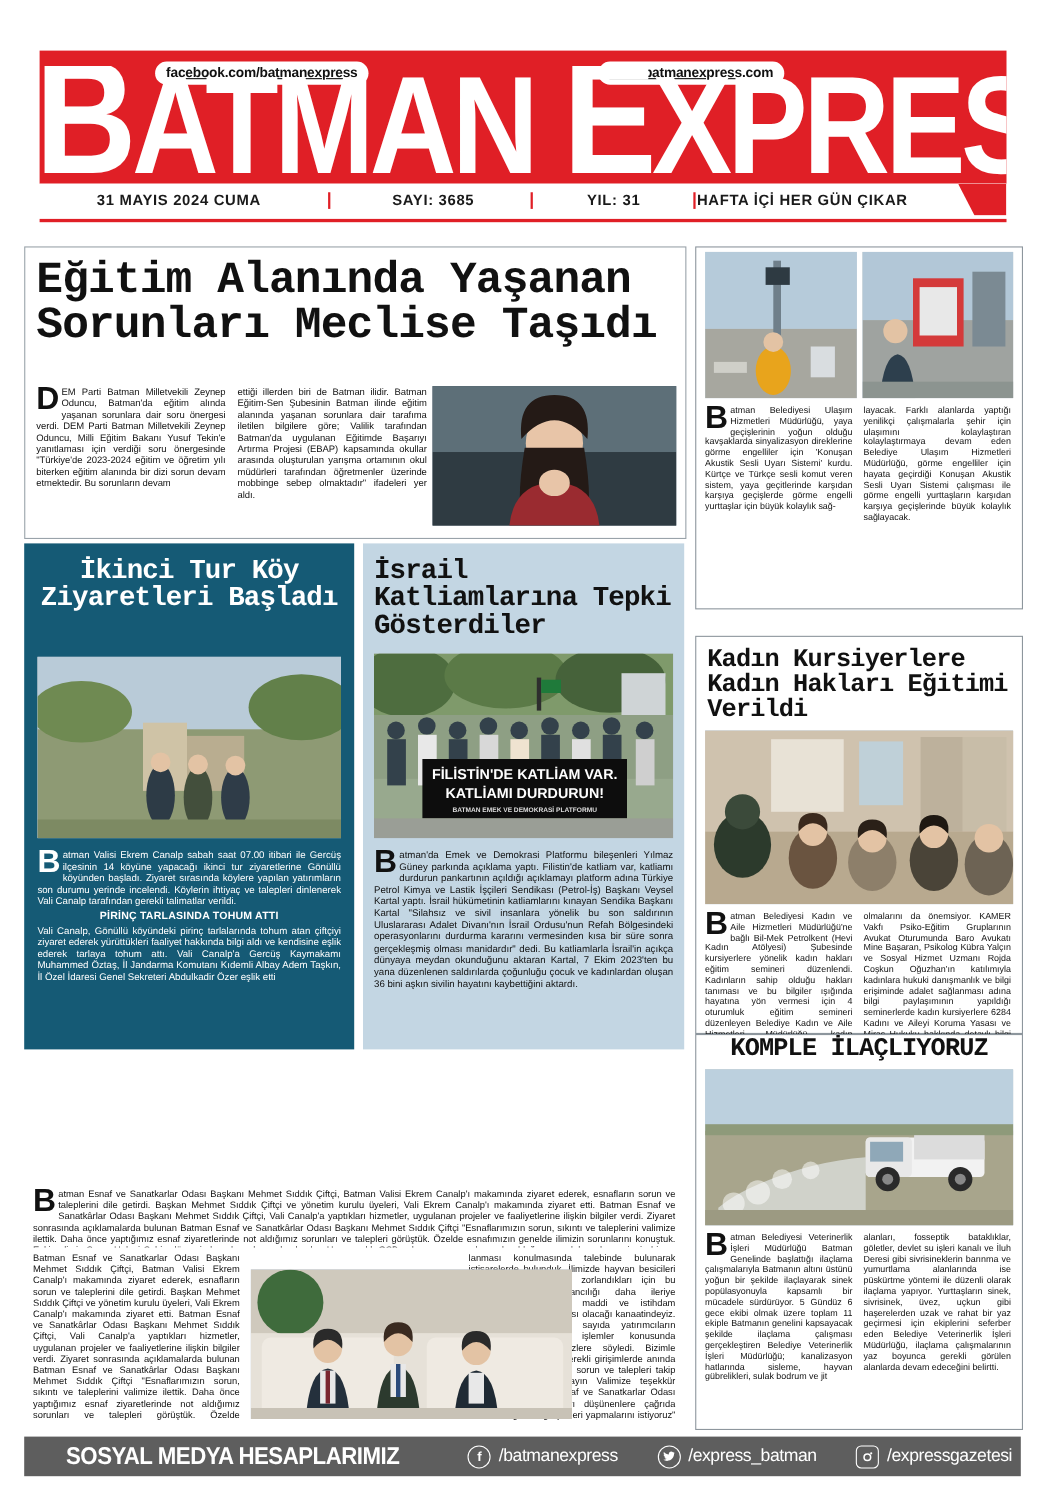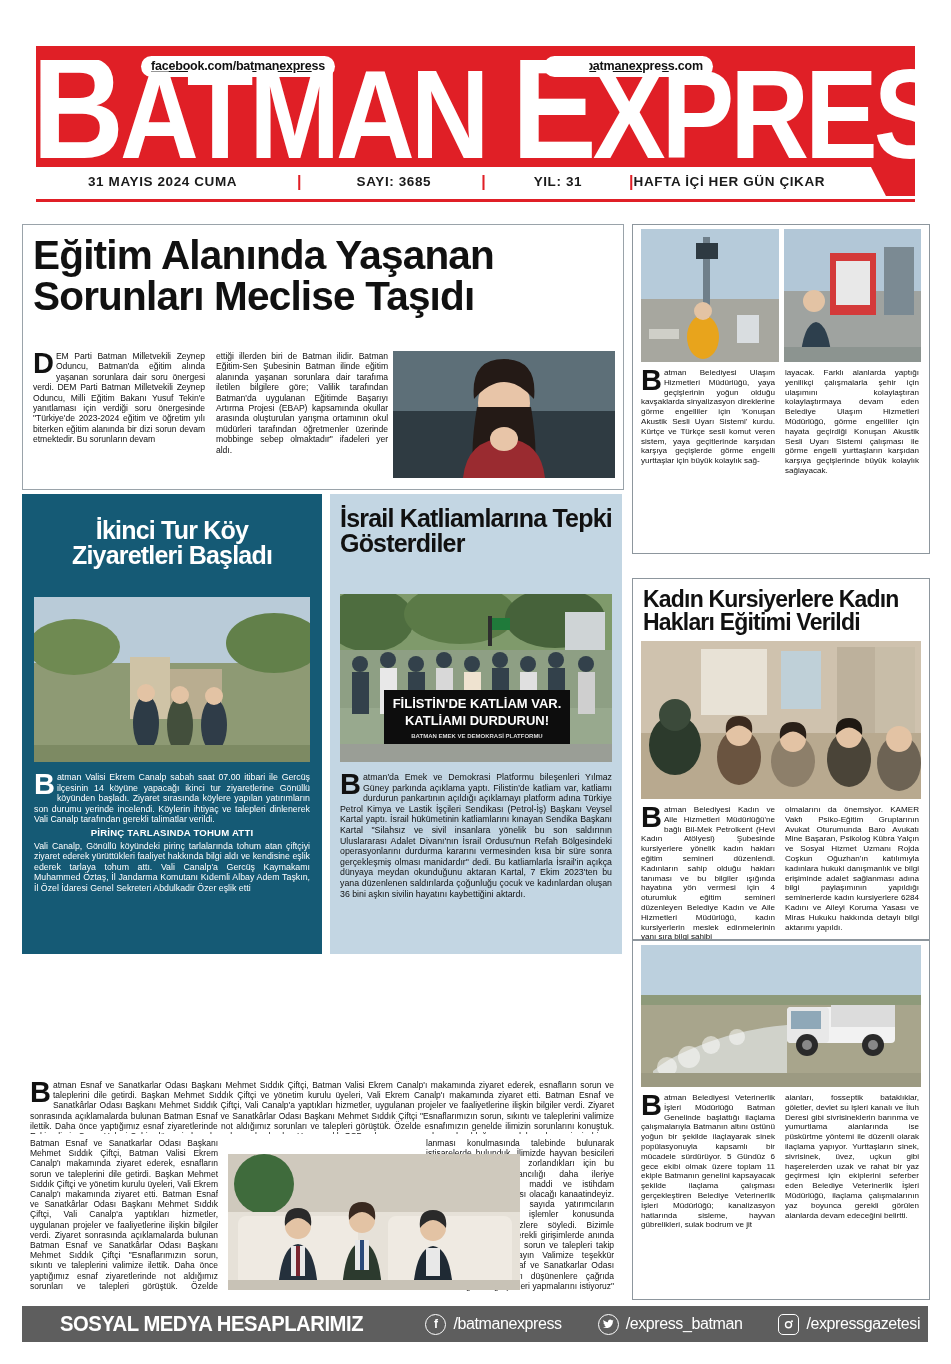--- a/index.html
+++ b/index.html
@@ -52,21 +52,21 @@
     white-space:nowrap;
   }
   .datebar .sep{color:#e01f26;font-weight:bold;font-size:16px;}
   .notch{
     position:absolute;right:0;top:0;width:44px;height:29px;
     background:#e01f26;
     clip-path:polygon(0 0,100% 0,100% 100%,34% 100%);
   }
 
   
-  .hl{font-weight:bold;line-height:1.0;letter-spacing:-0.8px;}
+  .hl{font-weight:bold;line-height:1.0;letter-spacing:-0.8px;font-family:Liberation Mono, monospace;}
   .body-col{
     font-size:8.6px;line-height:10.4px;text-align:justify;
     letter-spacing:-0.05px;
   }
   .dropcap::first-letter{
     float:left;font-size:29px;line-height:23px;font-weight:bold;
     padding-right:2px;margin-top:1px;
   }
   .photo{position:relative;overflow:hidden;background:#b9c4cb;}
 
@@ -79,21 +79,21 @@
     display:flex;gap:11px;
   }
   .lead .cols > div{width:172px;}
   .lead .photo{
     position:absolute;right:8px;top:126px;width:222px;height:127px;
   }
 
   
   .koy{position:absolute;left:22px;top:494px;width:300px;height:460px;
        background:#155a75;color:#fff;}
-  .koy h2{margin:12px;padding:12px 12px 4px 12px;font-size:25px;text-align:center;}
+  .koy h2{margin:0;padding:12px 12px 4px 12px;font-size:25px;text-align:center;}
   .koy .photo{position:absolute;left:12px;top:103px;width:276px;height:165px;}
   .koy .txt{
     position:absolute;left:12px;top:278px;width:276px;
     font-size:8.8px;line-height:10.6px;text-align:justify;color:#fff;
   }
   .koy .sub{
     text-align:center;font-weight:bold;font-size:9.6px;
     letter-spacing:0.2px;margin:3px 0 2px 0;
   }
 
@@ -384,20 +384,21 @@
         </svg>
       </div>
     </div>
     <div class="txt">
       <div class="dropcap">Batman Belediyesi Kadın ve Aile Hizmetleri Müdürlüğü'ne bağlı Bil-Mek Petrolkent (Hevi Kadın Atölyesi) Şubesinde kursiyerlere yönelik kadın hakları eğitim semineri düzenlendi. Kadınların sahip olduğu hakları tanıması ve bu bilgiler ışığında hayatına yön vermesi için 4 oturumluk eğitim semineri düzenleyen Belediye Kadın ve Aile Hizmetleri Müdürlüğü, kadın kursiyerlerin meslek edinmelerinin yanı sıra bilgi sahibi</div>
       <div>olmalarını da önemsiyor. KAMER Vakfı Psiko-Eğitim Gruplarının Avukat Oturumunda Baro Avukatı Mine Başaran, Psikolog Kübra Yalçın ve Sosyal Hizmet Uzmanı Rojda Coşkun Oğuzhan'ın katılımıyla kadınlara hukuki danışmanlık ve bilgi erişiminde adalet sağlanması adına bilgi paylaşımının yapıldığı seminerlerde kadın kursiyerlere 6284 Kadını ve Aileyi Koruma Yasası ve Miras Hukuku hakkında detaylı bilgi aktarımı yapıldı.</div>
     </div>
   </div>
 
   <div class="side side3">
+    <h2 class="hl" style="padding-top:1px;text-align:center;">KOMPLE İLAÇLIYORUZ</h2>
     <div class="photos">
       <div class="photo" style="width:281px;height:142px;">
         <svg width="281" height="142" viewBox="0 0 281 142">
           <rect width="281" height="142" fill="#cbd8de"></rect>
           <rect x="0" y="0" width="281" height="56" fill="#bcd0de"></rect>
           <rect x="0" y="56" width="281" height="86" fill="#a8a58c"></rect>
           <rect x="0" y="50" width="281" height="10" fill="#8e9a7a"></rect>
           <g>
             <rect x="146" y="62" width="108" height="36" rx="4" fill="#f2f2f2"></rect>
             <rect x="146" y="62" width="42" height="36" rx="4" fill="#e8e8e8"></rect>

